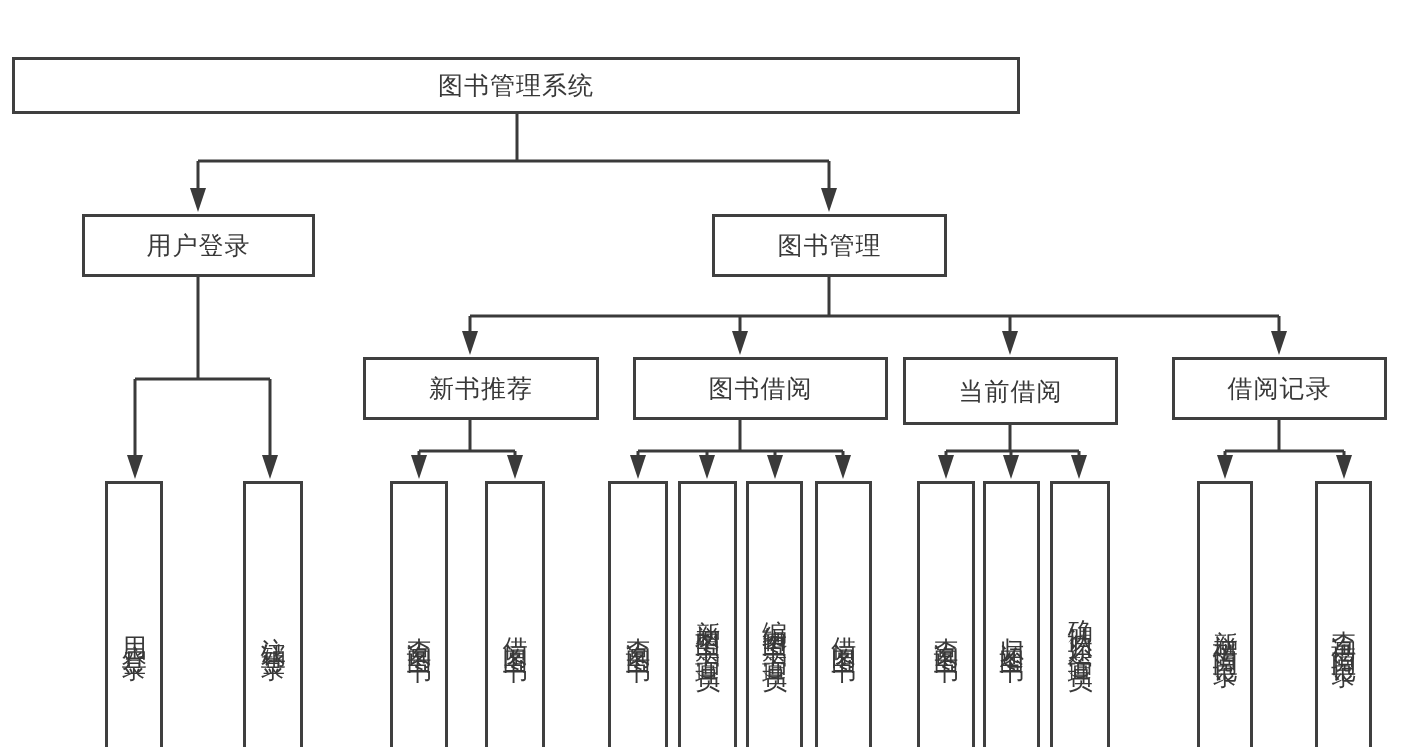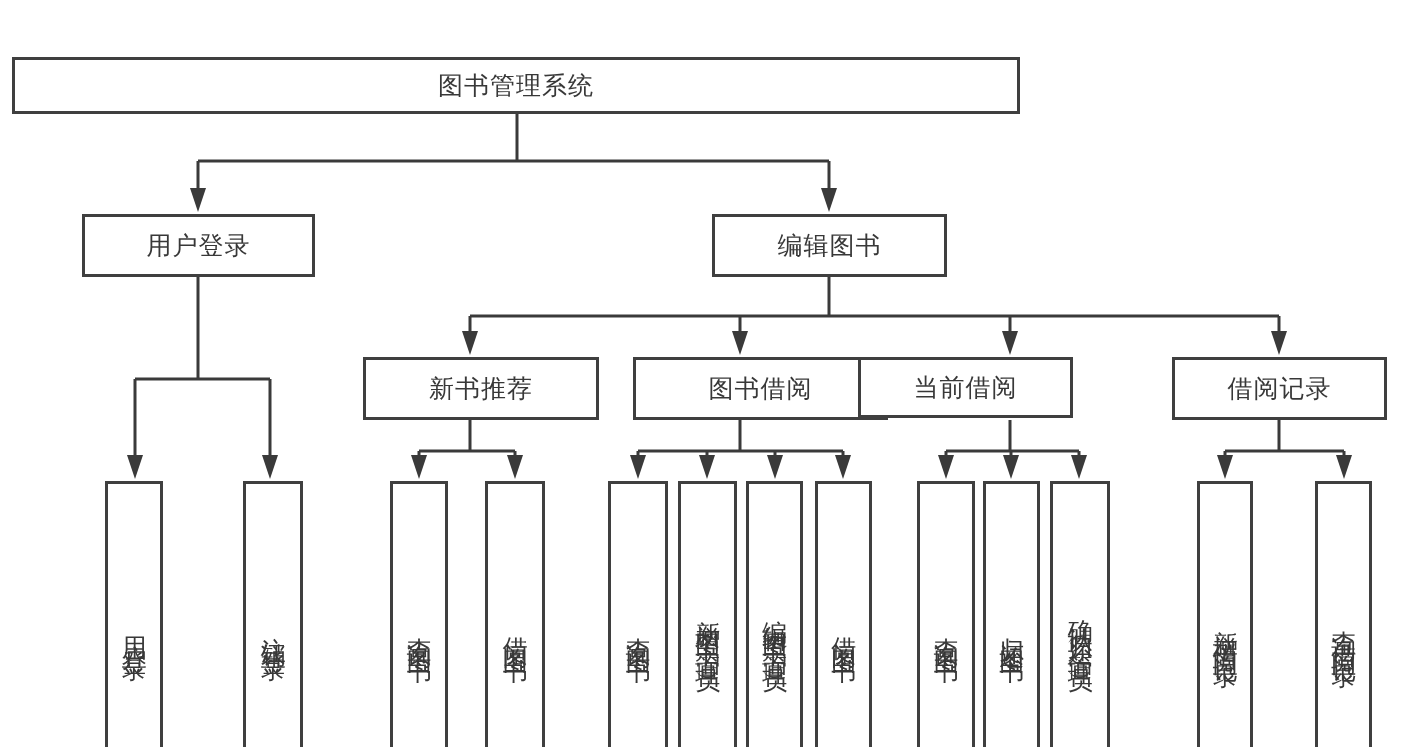--- a/index.html
+++ b/index.html
@@ -40,21 +40,21 @@
     letter-spacing: 7px;
     line-height: 1.1;
     white-space: nowrap;
   }
   
   #n-root    { left: 12px;   top: 13px;  width: 1008px; height: 57px; }
   #n-login   { left: 82px;   top: 170px; width: 233px;  height: 63px; }
   #n-bookmgmt{ left: 712px;  top: 170px; width: 235px;  height: 63px; }
   #n-newbook { left: 363px;  top: 313px; width: 236px;  height: 63px; }
   #n-borrow  { left: 633px;  top: 313px; width: 255px;  height: 63px; }
-  #n-current { left: 858px;  top: 313px; width: 215px;  height: 61px; }
+  #n-current { left: 903px;  top: 313px; width: 215px;  height: 68px; }
   #n-records { left: 1172px; top: 313px; width: 215px;  height: 63px; align-items: center; }
   #n-leaf1  { left: 105px;  top: 437px; width: 58px; height: 300px; }
   #n-leaf2  { left: 243px;  top: 437px; width: 60px; height: 300px; }
   #n-leaf3  { left: 390px;  top: 437px; width: 58px; height: 300px; }
   #n-leaf4  { left: 485px;  top: 437px; width: 60px; height: 300px; }
   #n-leaf5  { left: 608px;  top: 437px; width: 60px; height: 300px; }
   #n-leaf6  { left: 678px;  top: 437px; width: 59px; height: 300px; }
   #n-leaf7  { left: 746px;  top: 437px; width: 57px; height: 300px; }
   #n-leaf8  { left: 815px;  top: 437px; width: 57px; height: 300px; }
   #n-leaf9  { left: 917px;  top: 437px; width: 58px; height: 300px; }
@@ -123,21 +123,21 @@
   </svg>
 
   <div class="node" id="n-root">
     <span class="lbl">图书管理系统</span>
   </div>
 
   <div class="node" id="n-login">
     <span class="lbl">用户登录</span>
   </div>
   <div class="node" id="n-bookmgmt">
-    <span class="lbl">编辑图书</span>
+    <span class="lbl">图书管理</span>
   </div>
 
   <div class="node" id="n-newbook">
     <span class="lbl">新书推荐</span>
   </div>
   <div class="node" id="n-borrow">
     <span class="lbl">图书借阅</span>
   </div>
   <div class="node" id="n-current">
     <span class="lbl">当前借阅</span>

